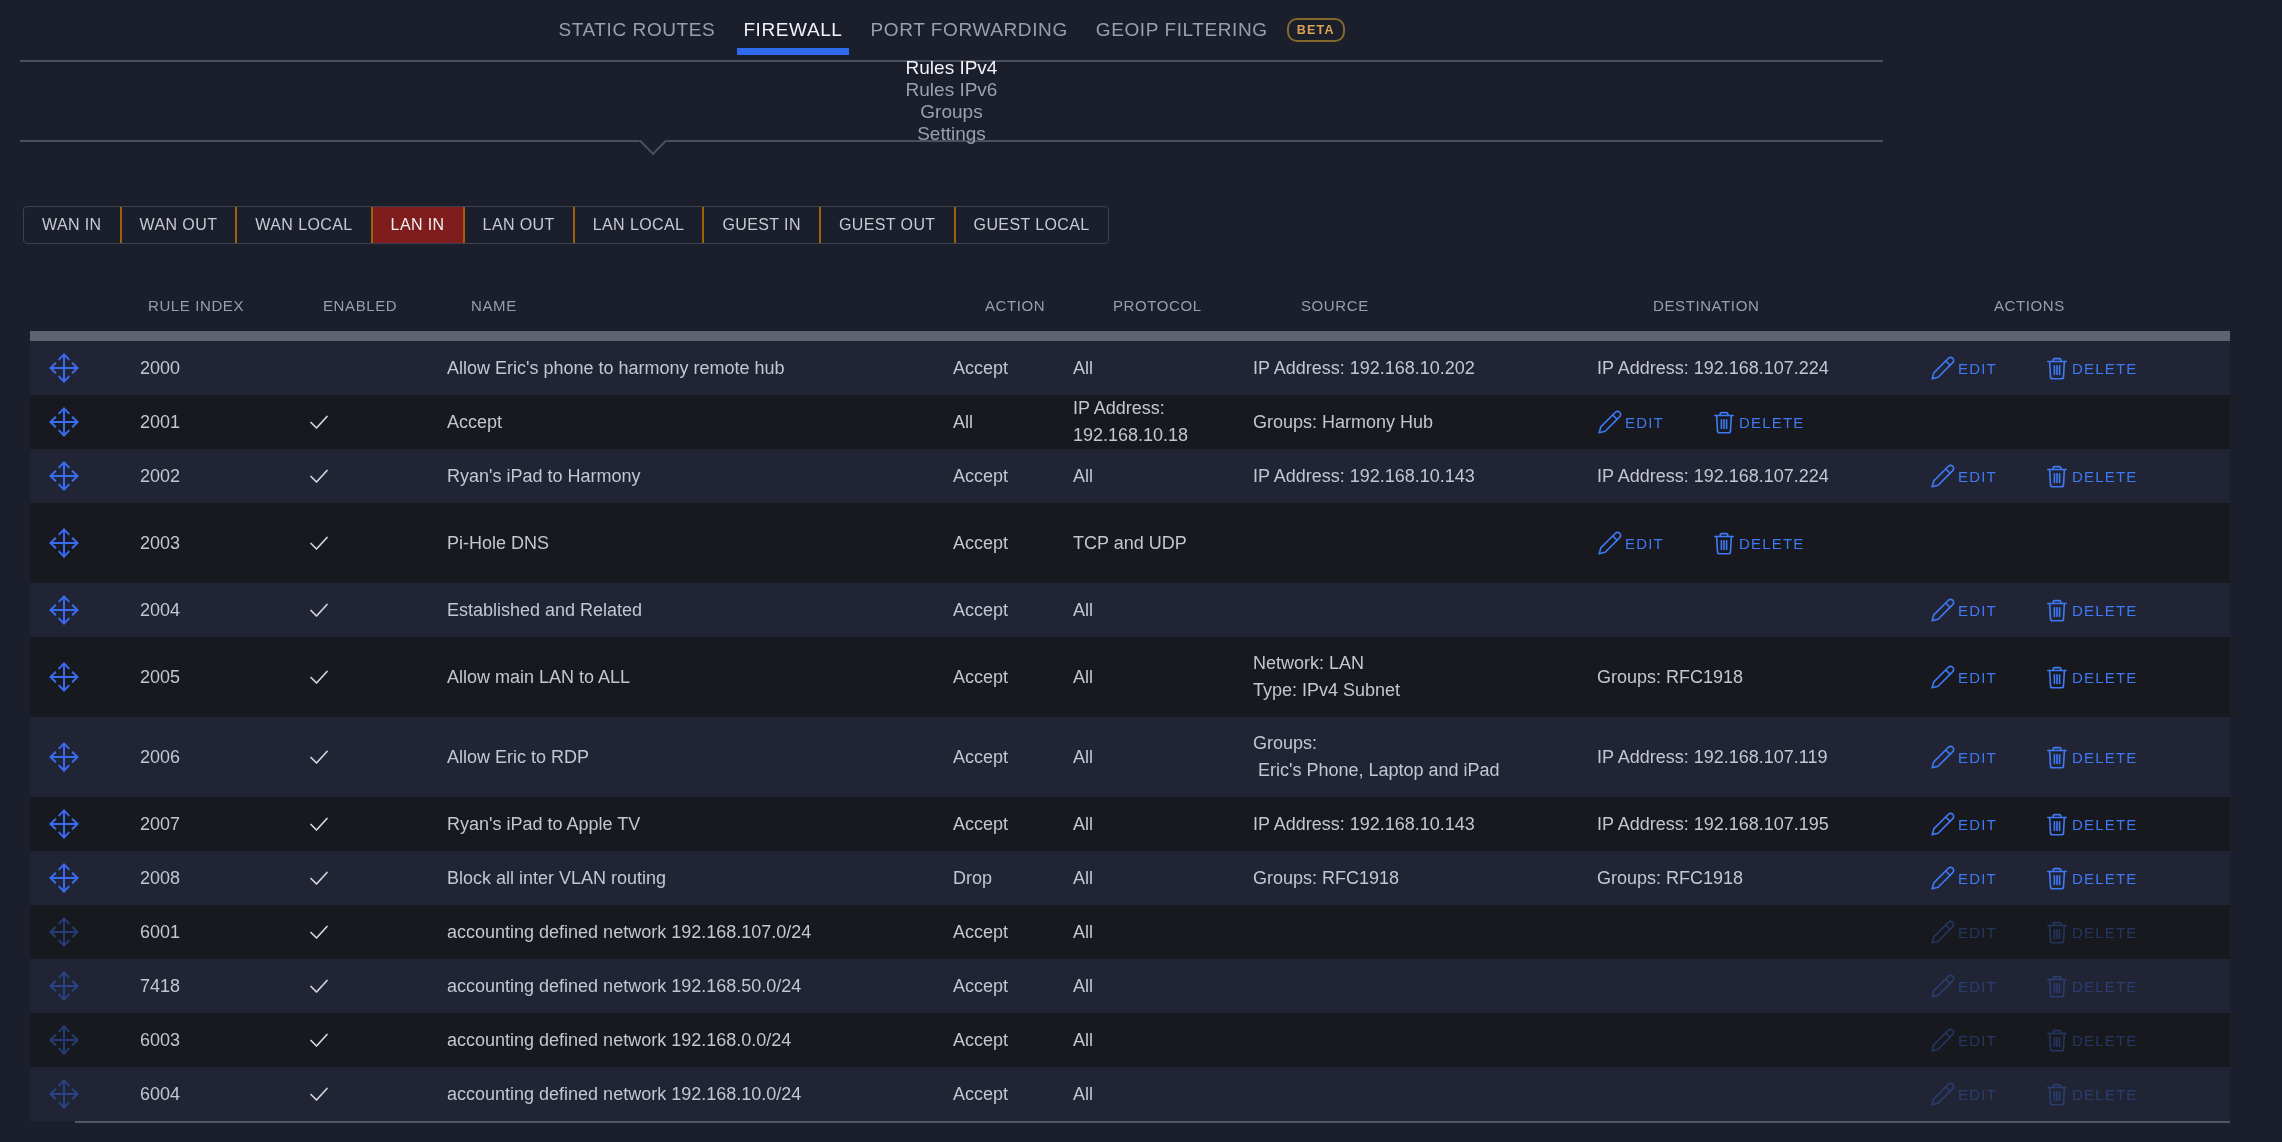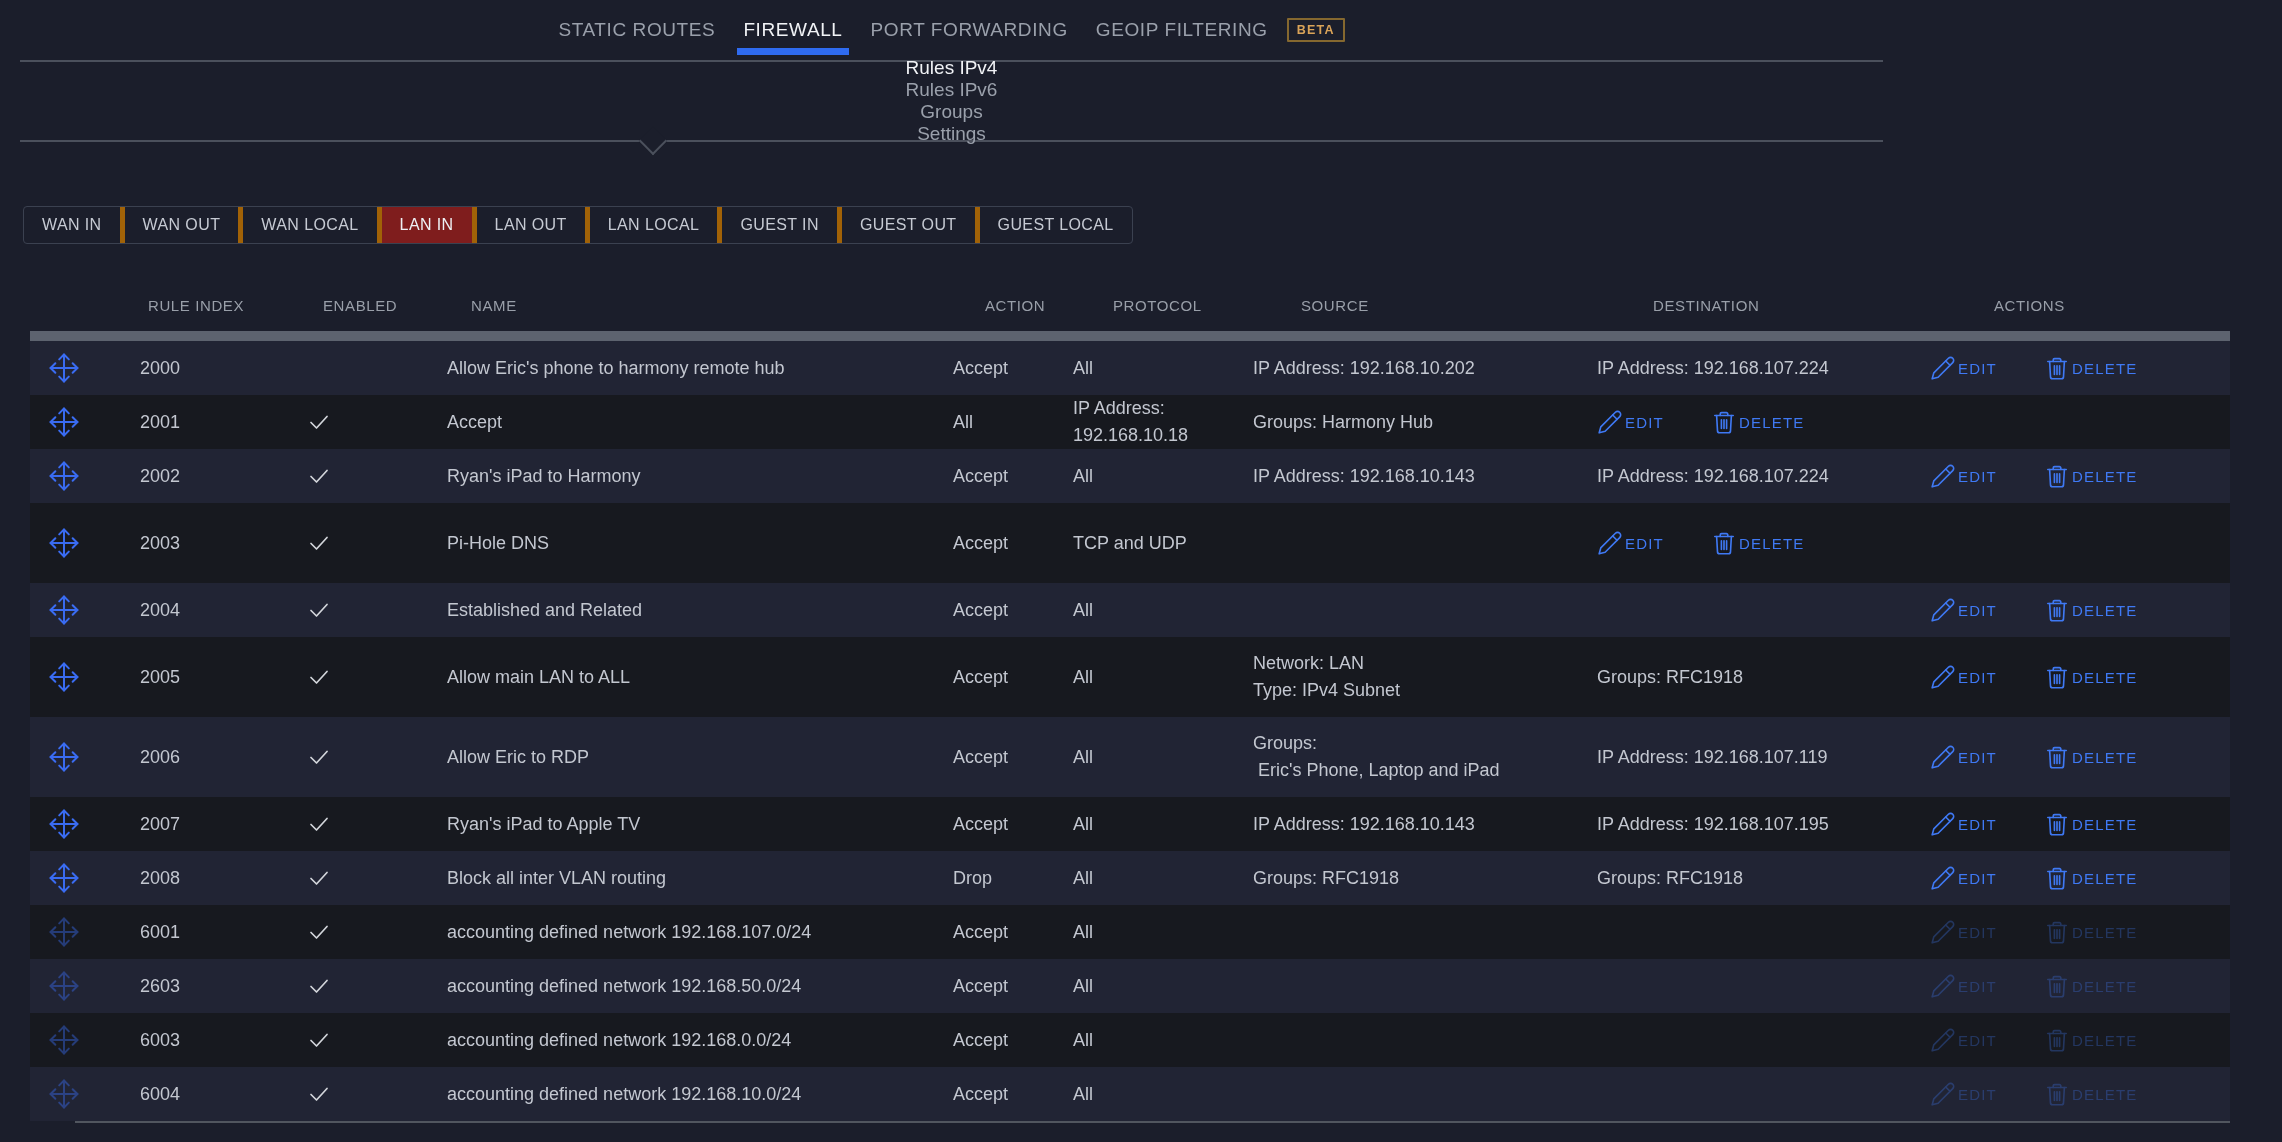--- a/index.html
+++ b/index.html
@@ -20,21 +20,21 @@
   }
   .main-tab{
     position:relative;height:56px;display:flex;align-items:center;
     font-size:19px;letter-spacing:.6px;color:#9aa0ab;cursor:pointer;white-space:nowrap;
   }
   .main-tab.active{color:#f1f3f6;}
   .main-tab.active::after{
     content:"";position:absolute;left:-6px;right:-6px;bottom:3px;height:7px;background:#2f6bf0;
   }
   .badge{
-    margin-left:19px;border:2px solid #85682f;color:#d9a358;border-radius:1px;
+    margin-left:19px;border:2px solid #85682f;color:#d9a358;border-radius:10px;
     font-size:12.5px;font-weight:bold;letter-spacing:1.2px;padding:4px 8px 3px;line-height:1;
   }
 
   
   .sub-tabs{
     position:relative;height:78px;display:flex;justify-content:center;align-items:center;
     border-bottom:2px solid #4b505c;
     flex-direction:column;
   }
   .sub-tab{width:200px;text-align:center;font-size:19px;color:#9aa0ab;cursor:pointer;}
@@ -46,21 +46,21 @@
   }
 
   
   .filter-bar{
     display:inline-flex;margin:64px 0 0 23px;
     border:1px solid #3b4150;border-radius:4px;overflow:hidden;
   }
   .filter-btn{
     height:36px;display:flex;align-items:center;padding:0 18px;
     font-size:16px;letter-spacing:.4px;color:#c6cad3;cursor:pointer;
-    border-right:5px solid #a16207;background:transparent;white-space:nowrap;
+    border-right:2px solid #a16207;background:transparent;white-space:nowrap;
   }
   .filter-btn:last-child{border-right:none;}
   .filter-btn.active{background:#7f1d1d;color:#eef0f4;}
 
   
   .table{margin-left:30px;width:2200px;margin-top:46px;}
   .grid{
     display:grid;
     grid-template-columns:110px 167px 140px 506px 120px 180px 344px 333px 300px;
     align-items:center;
@@ -680,21 +680,21 @@
         <div class="cell-move">
           <svg class="move-icon" width="34" height="34" viewBox="0 0 24 24" fill="none" stroke="currentColor" stroke-width="1.4" stroke-linecap="round" stroke-linejoin="round">
             <path d="M12 2.5 L12 21.5"></path>
             <path d="M2.5 12 L21.5 12"></path>
             <path d="M8.6 5.9 L12 2.5 L15.4 5.9"></path>
             <path d="M8.6 18.1 L12 21.5 L15.4 18.1"></path>
             <path d="M5.9 8.6 L2.5 12 L5.9 15.4"></path>
             <path d="M18.1 8.6 L21.5 12 L18.1 15.4"></path>
           </svg>
         </div>
-        <div>2603</div>
+        <div>7418</div>
         <div>
           <span>
             <svg class="check-icon" width="24" height="24" viewBox="0 0 24 24" fill="none" stroke="currentColor" stroke-width="1.7" stroke-linecap="round" stroke-linejoin="round">
               <polyline points="4 12.5 9.5 18 20 6.5"></polyline>
             </svg>
           </span>
         </div>
         <div>accounting defined network 192.168.50.0/24</div>
         <div>Accept</div>
         <div>All</div>

